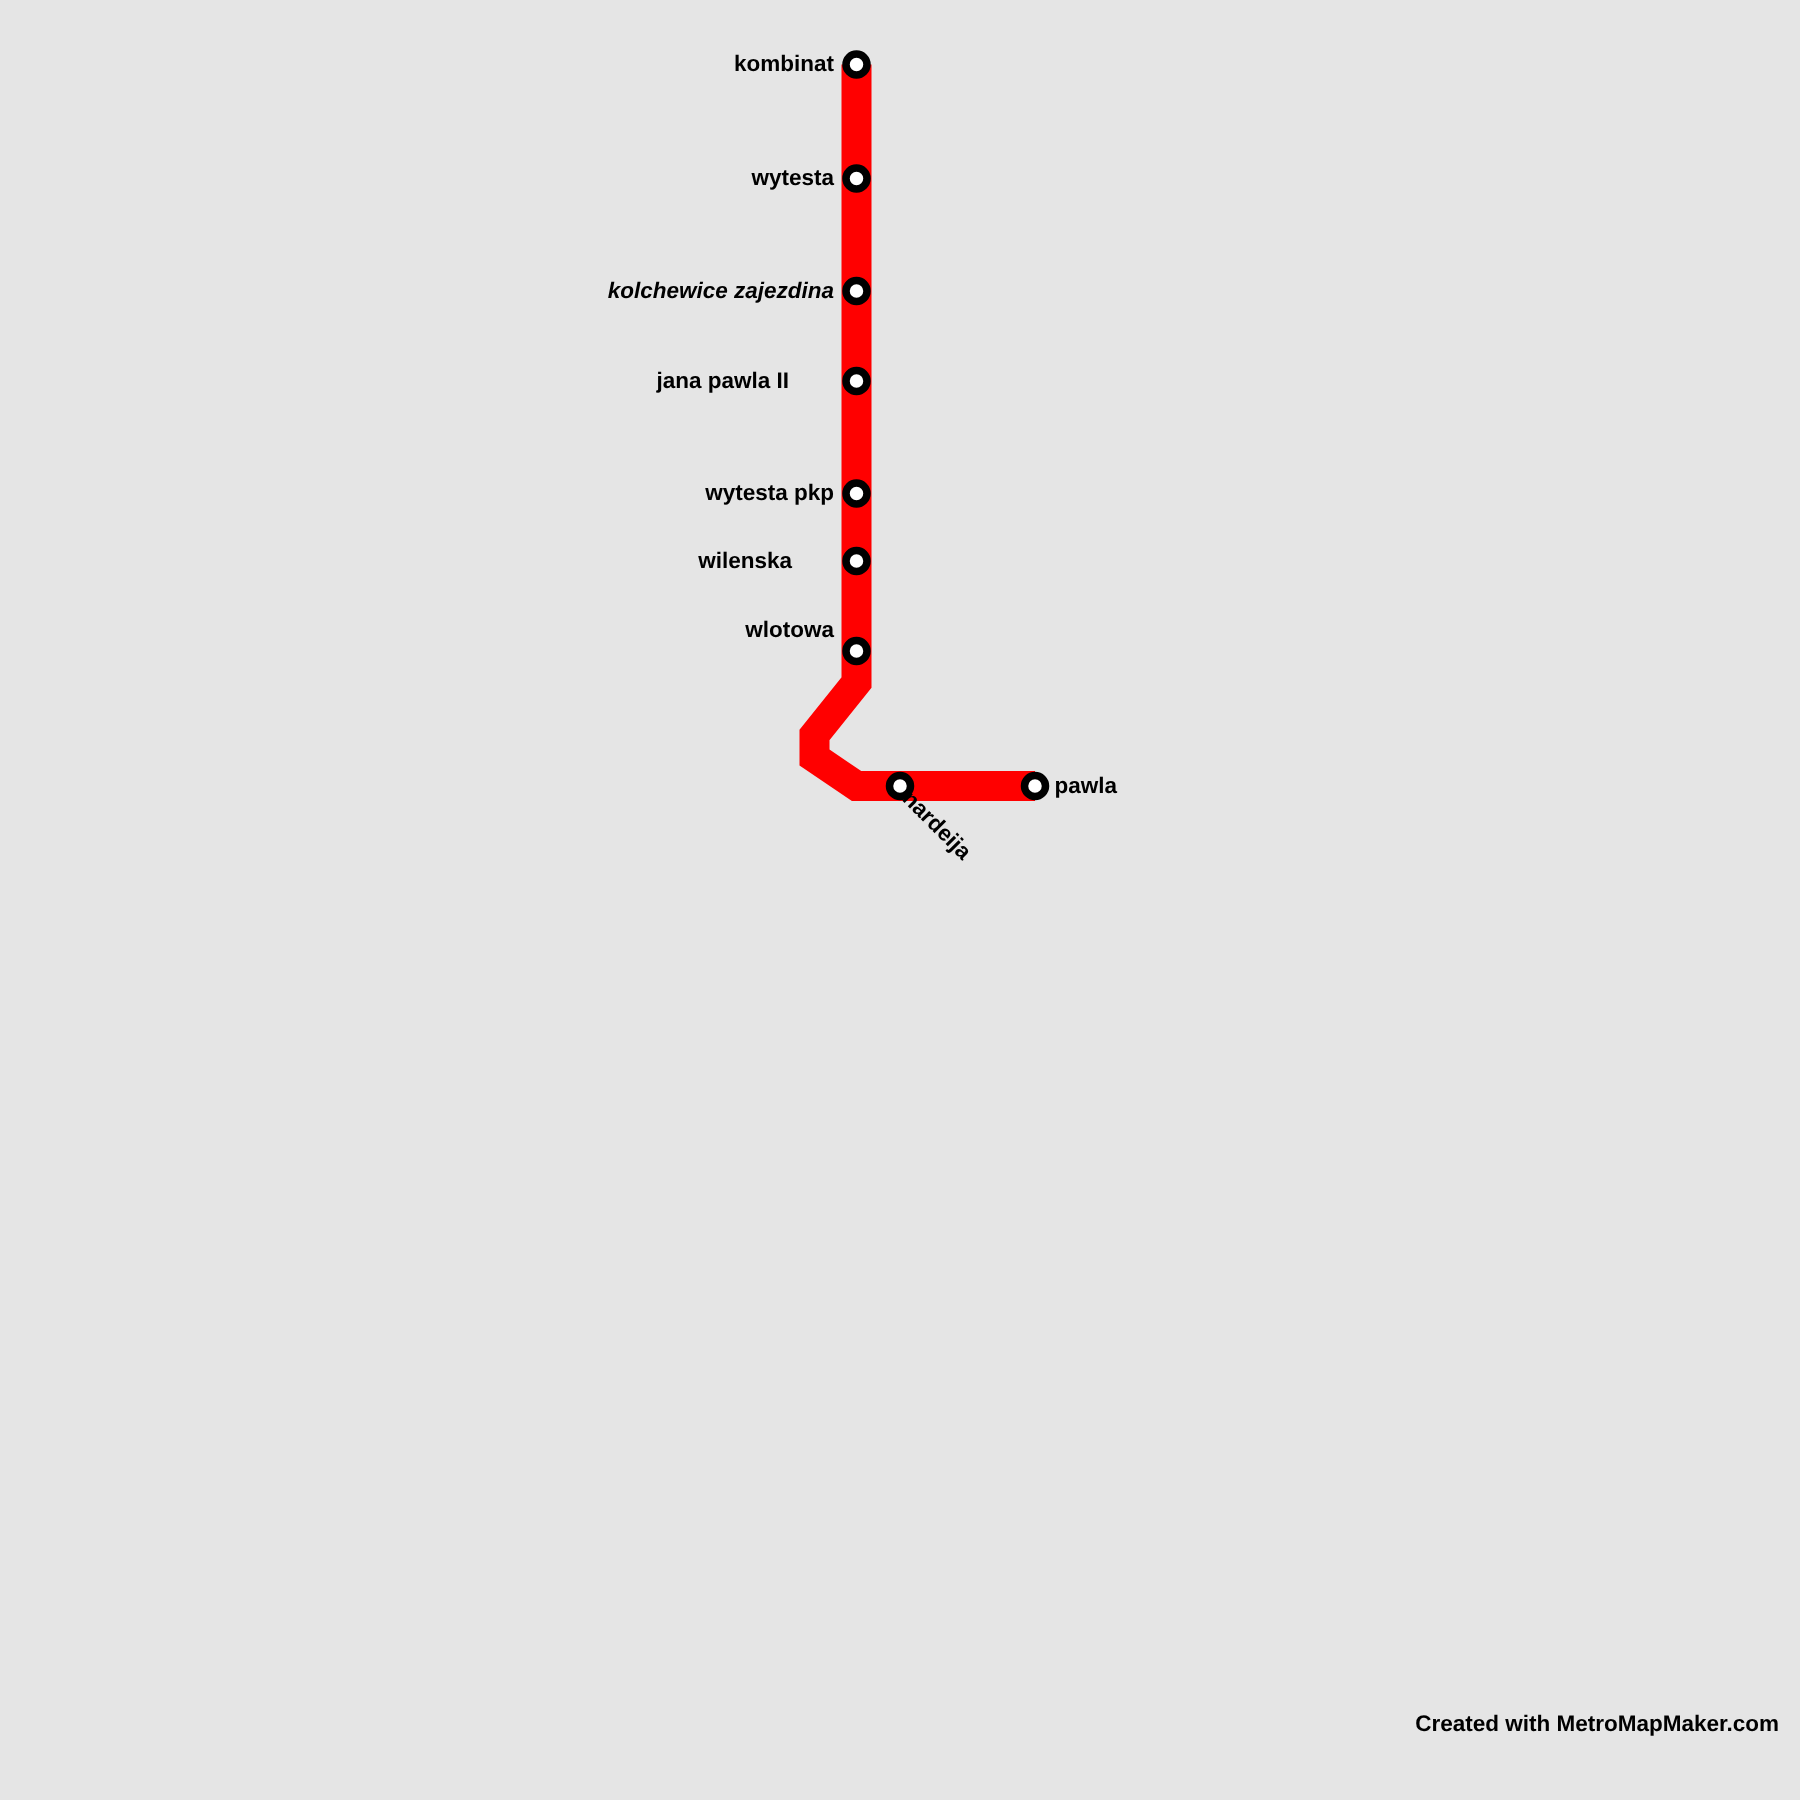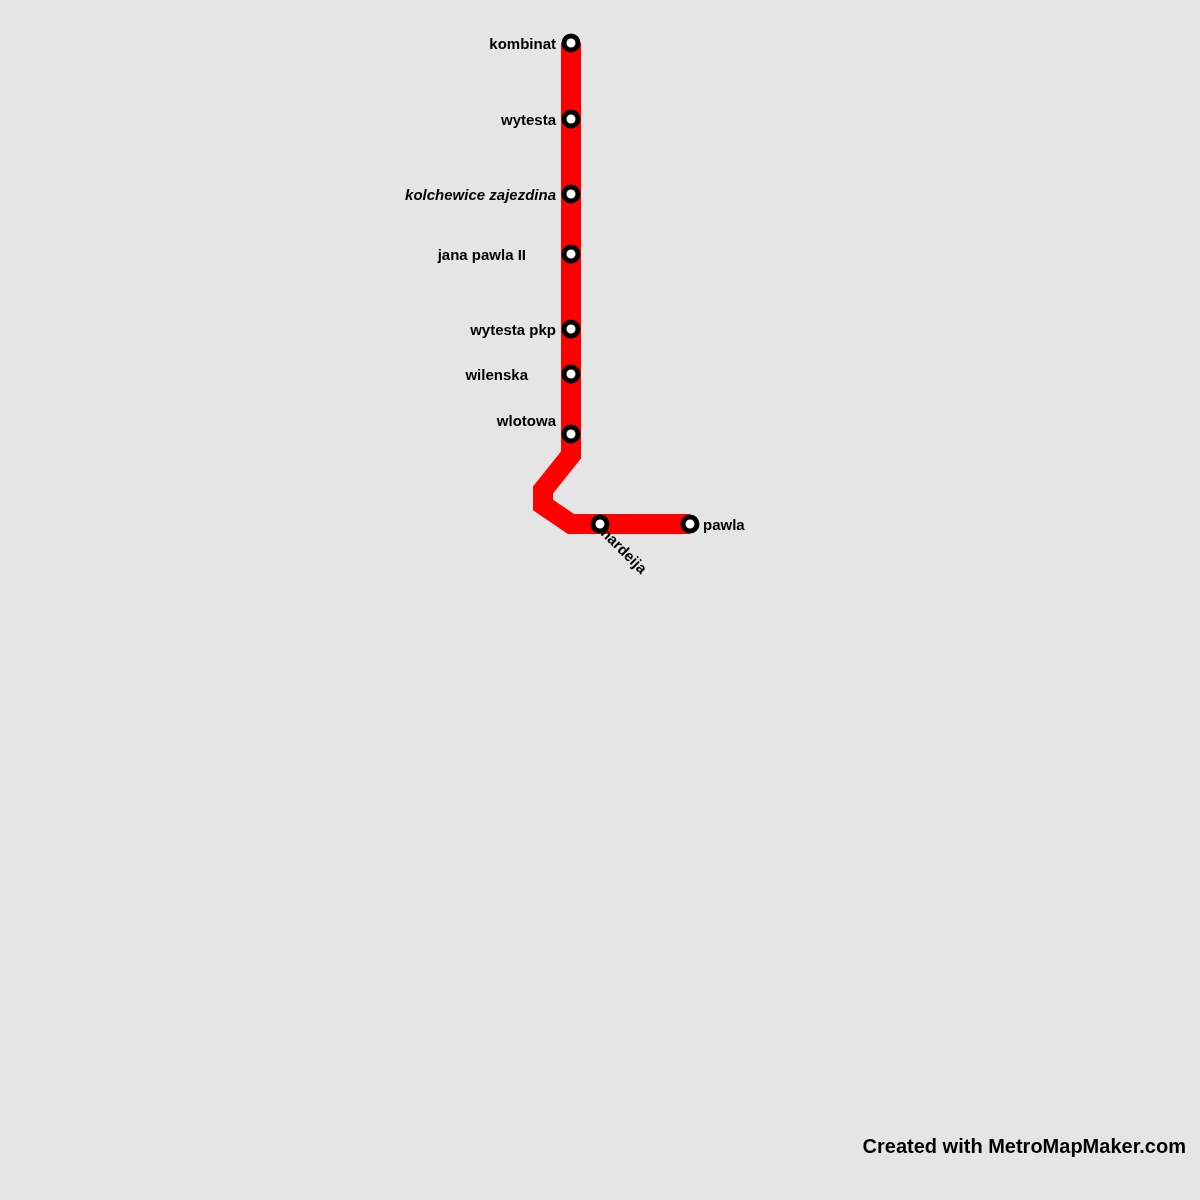--- a/index.html
+++ b/index.html
@@ -48,21 +48,21 @@
   }
   .station-label.rotated {
     transform-origin: 0 50%;
   }
   #attribution {
     position: absolute;
     right: 14px;
     bottom: 42px;
     font-family: "Liberation Sans", sans-serif;
     font-weight: bold;
-    font-size: 20px;
+    font-size: 15px;
     color: #000000;
     white-space: nowrap;
   }
 </style>
 </head>
 <body>
 
 <div id="map-canvas">
 
   <svg id="metro-svg" viewBox="0 0 1200 1200" xmlns="http://www.w3.org/2000/svg">

